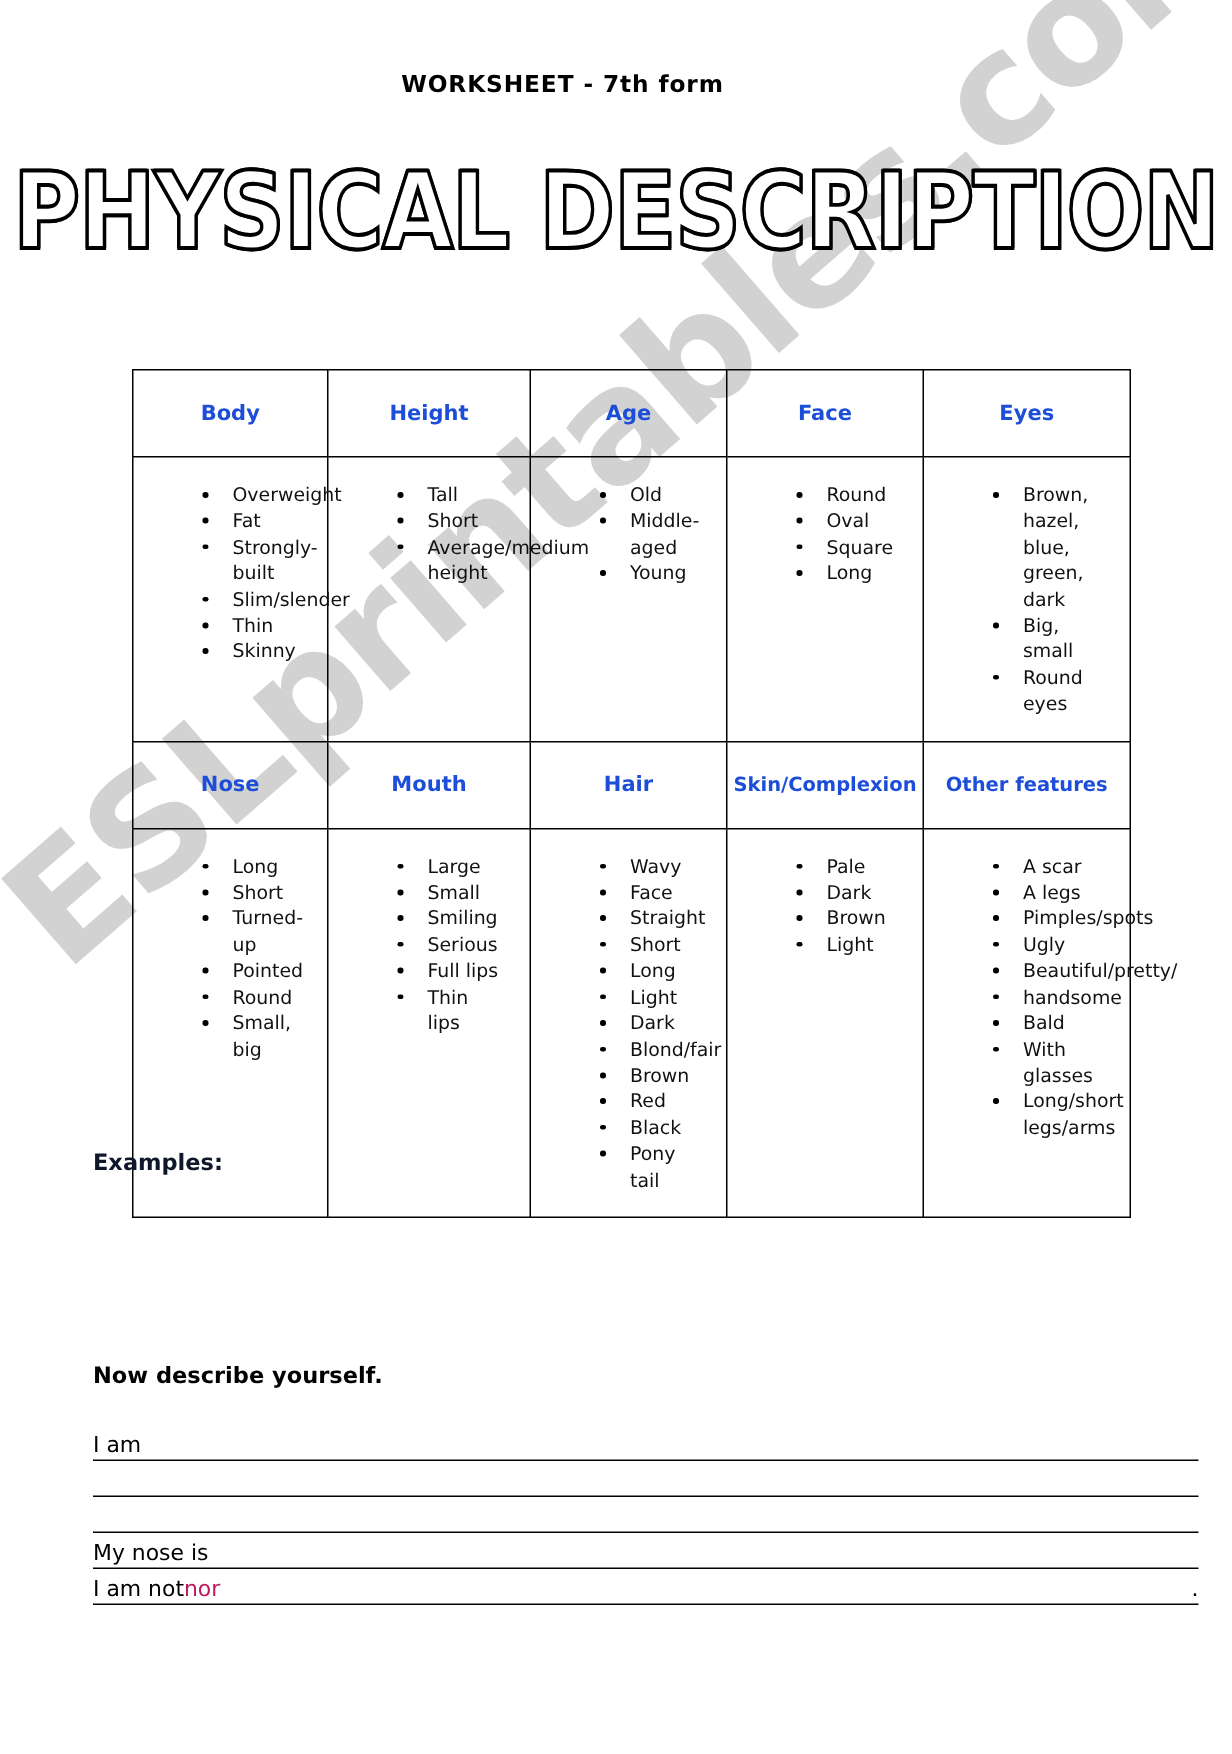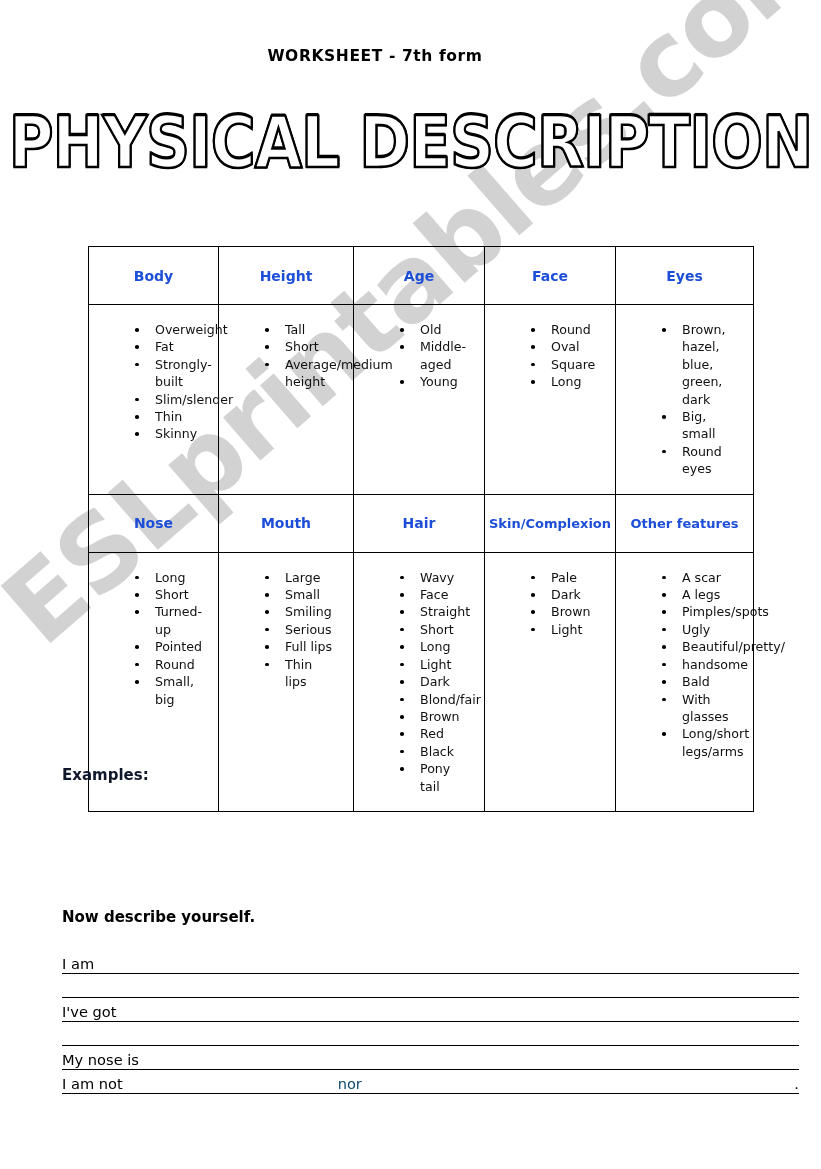--- a/index.html
+++ b/index.html
@@ -195,23 +195,22 @@
     font-family: "DejaVu Sans", sans-serif;
     font-size: 14.6px;
     line-height: 17px;
     color: #000000;
     padding-bottom: 1px;
   }
   .fillrow .mid {
     font-family: "DejaVu Sans", sans-serif;
     font-size: 14.6px;
     line-height: 17px;
-    color: #0c4a6e;
+    color: #be185d;
     padding-bottom: 1px;
-    margin-left: 215px;
   }
   .fillrow .endmark {
     font-family: "DejaVu Sans", sans-serif;
     font-size: 14.6px;
     color: #000000;
     position: absolute;
     right: 0;
     bottom: 1px;
   }
   .fillrow.blank { }
@@ -355,23 +354,20 @@
 
     <div class="describe-label">Now describe yourself.</div>
 
     <div class="fillzone">
       <div class="fillrow">
         <span class="lbl">I am</span>
       </div>
       <div class="fillrow blank">
         <span class="lbl"></span>
       </div>
-      <div class="fillrow">
-        <span class="lbl">I've got</span>
-      </div>
       <div class="fillrow blank">
         <span class="lbl"></span>
       </div>
       <div class="fillrow">
         <span class="lbl">My nose is</span>
       </div>
       <div class="fillrow">
         <span class="lbl">I am not</span>
         <span class="mid">nor</span>
         <span class="endmark">.</span>

